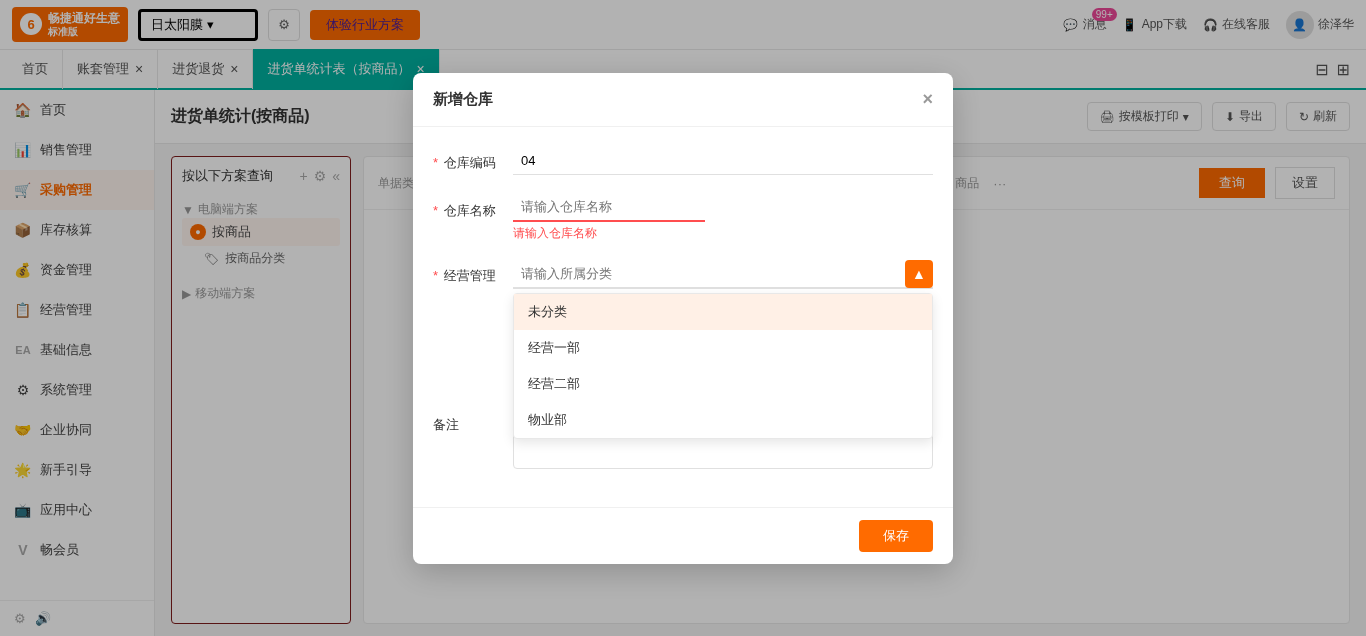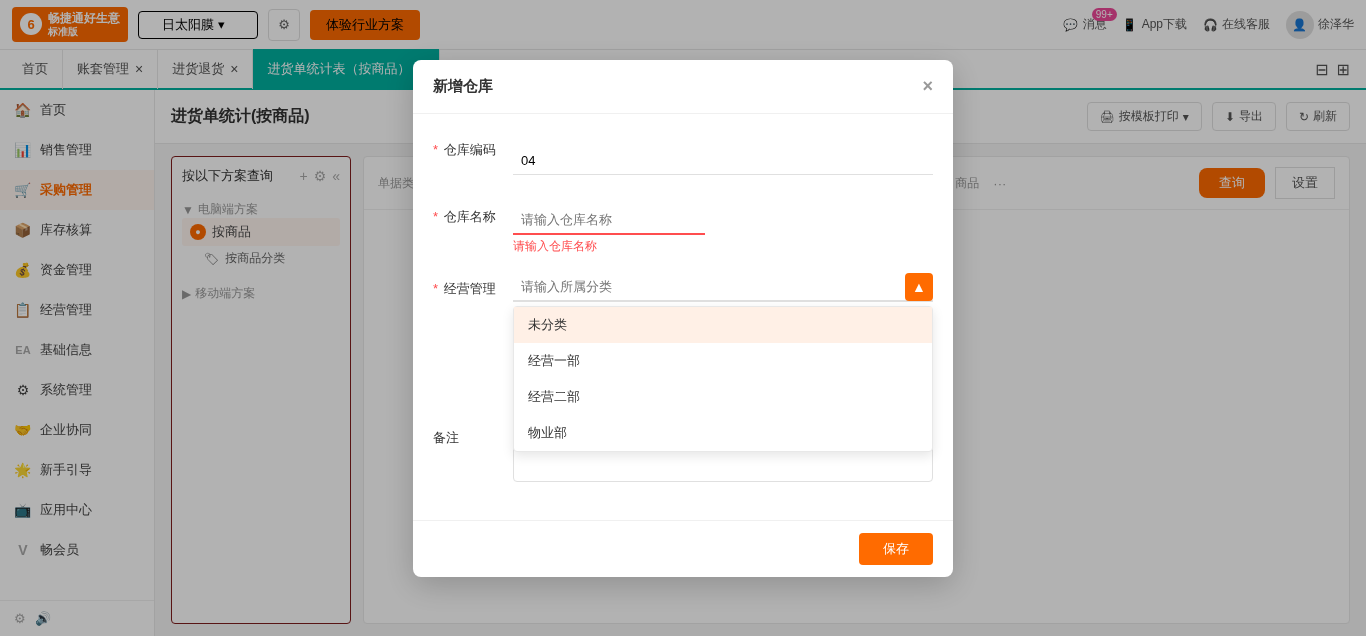--- a/index.html
+++ b/index.html
@@ -16,29 +16,29 @@
       background: #ff6b00; border-radius: 4px; padding: 4px 8px; color: #fff; font-size: 12px; font-weight: bold;
     }
     .logo-icon { width: 22px; height: 22px; background: #fff; border-radius: 50%; display: flex; align-items: center; justify-content: center; }
     .logo-icon span { color: #ff6b00; font-weight: bold; font-size: 13px; }
     .logo-text { line-height: 1.2; }
     .logo-text .line1 { font-size: 12px; }
     .logo-text .line2 { font-size: 10px; }
 
     .store-selector {
       display: flex; align-items: center; gap: 4px;
-      border: 1px solid #000000; border-radius: 4px; padding: 4px 23px;
+      border: 3px solid #000000; border-radius: 4px; padding: 4px 10px;
       background: #fff; cursor: pointer; min-width: 120px;
     }
     .gear-btn {
       width: 32px; height: 32px; border: 1px solid #e0e0e0; border-radius: 4px;
       display: flex; align-items: center; justify-content: center; cursor: pointer; color: #666;
     }
     .trial-btn {
-      background: #ff6b00; color: #000000; border: none; border-radius: 4px;
+      background: #ff6b00; color: #4c1d95; border: none; border-radius: 4px;
       padding: 6px 16px; cursor: pointer; font-size: 13px;
     }
     .top-right {
       margin-left: auto; display: flex; align-items: center; gap: 16px;
     }
     .top-icon-item {
       display: flex; align-items: center; gap: 4px; cursor: pointer; color: #555; font-size: 12px;
       position: relative;
     }
     .badge {
@@ -88,21 +88,21 @@
       border-bottom: 1px solid #e8e8e8; background: #fff;
     }
     .page-title { font-size: 16px; font-weight: bold; color: #333; }
     .page-actions { margin-left: auto; display: flex; align-items: center; gap: 10px; }
     .action-btn {
       display: flex; align-items: center; gap: 4px;
       border: 1px solid #e0e0e0; border-radius: 4px; padding: 5px 12px;
       cursor: pointer; background: #fff; color: #555; font-size: 12px;
     }
     .query-btn {
-      background: #ff6b00; color: #fff; border: none; border-radius: 8px;
+      background: #ff6b00; color: #fff; border: none; border-radius: 0;
       padding: 6px 20px; cursor: pointer; font-size: 13px;
     }
     .set-btn {
       border: 1px solid #e0e0e0; border-radius: 0; padding: 6px 16px;
       cursor: pointer; background: #fff; color: #555; font-size: 13px;
     }
 
     .content-body { flex: 1; padding: 12px 16px; background: #f5f5f5; display: flex; gap: 12px; overflow: hidden; }
 
     
@@ -151,21 +151,21 @@
     .form-row {
       display: flex; align-items: flex-start; margin-bottom: 18px; position: relative;
     }
     .form-label {
       width: 80px; font-size: 13px; color: #333; padding-top: 7px;
       flex-shrink: 0;
     }
     .required { color: #ff4d4f; margin-right: 2px; }
     .form-input {
       flex: 1; border: none; border-bottom: 1px solid #e0e0e0;
-      padding: 6px 8px; font-size: 13px; outline: none; margin-top: 13px;
+      padding: 6px 8px; font-size: 13px; outline: none;
     }
     .form-input.error-border { border-bottom-color: #ff4d4f; }
     .error-msg { color: #ff4d4f; font-size: 12px; margin-top: 2px; position: absolute; left: 80px; bottom: -18px; }
 
     .dropdown-wrapper { flex: 1; position: relative; }
     .dropdown-input {
       width: 100%; border: none; border-bottom: 1px solid #e0e0e0;
       padding: 6px 8px; font-size: 13px; outline: none;
       display: flex; align-items: center;
     }

